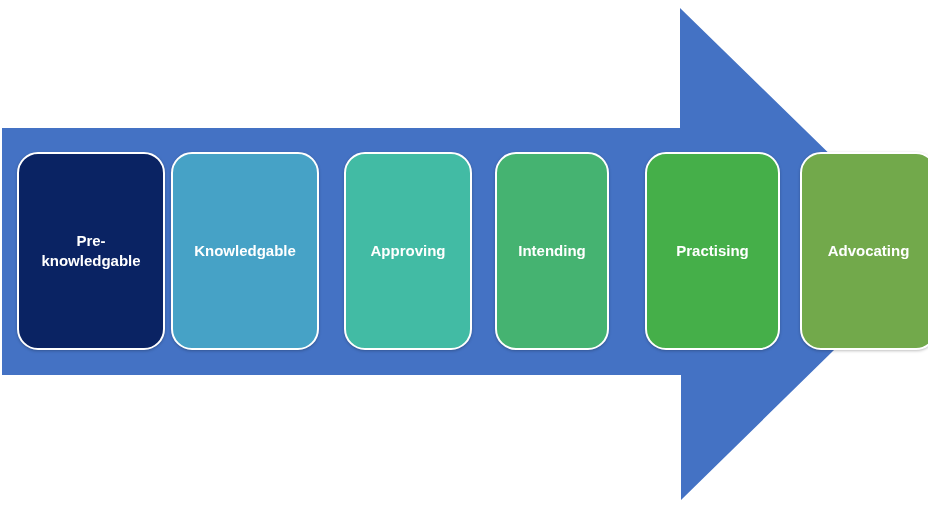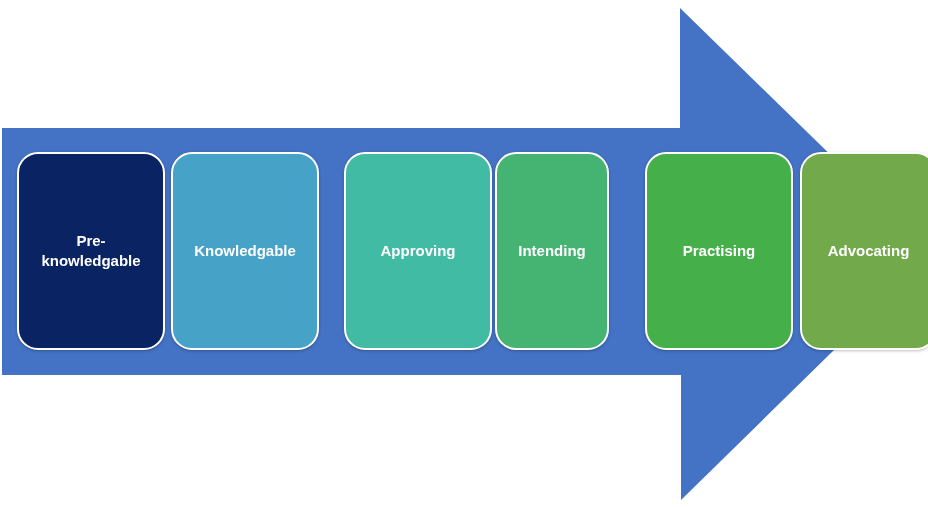--- a/index.html
+++ b/index.html
@@ -55,29 +55,29 @@
   </svg>
 
   <div class="stage" style="left: 17px; width: 148px; background: rgb(10, 35, 99);">
     <span class="stage-label">Pre-knowledgable</span>
   </div>
 
   <div class="stage" style="left: 171px; width: 148px; background: rgb(70, 162, 198); align-items: center;">
     <span class="stage-label">Knowledgable</span>
   </div>
 
-  <div class="stage" style="left: 344px; width: 148px; background: rgb(66, 187, 164);">
+  <div class="stage" style="left: 344px; width: 128px; background: rgb(66, 187, 164);">
     <span class="stage-label">Approving</span>
   </div>
 
   <div class="stage" style="left: 495px; width: 114px; background: rgb(69, 179, 113);">
     <span class="stage-label">Intending</span>
   </div>
 
-  <div class="stage" style="left: 645px; width: 148px; background: rgb(69, 175, 73);">
+  <div class="stage" style="left: 645px; width: 135px; background: rgb(69, 175, 73);">
     <span class="stage-label">Practising</span>
   </div>
 
   <div class="stage" style="left: 800px; width: 137px; background: rgb(114, 169, 75);">
     <span class="stage-label">Advocating</span>
   </div>
 
 </div>
 
 </body></html>

